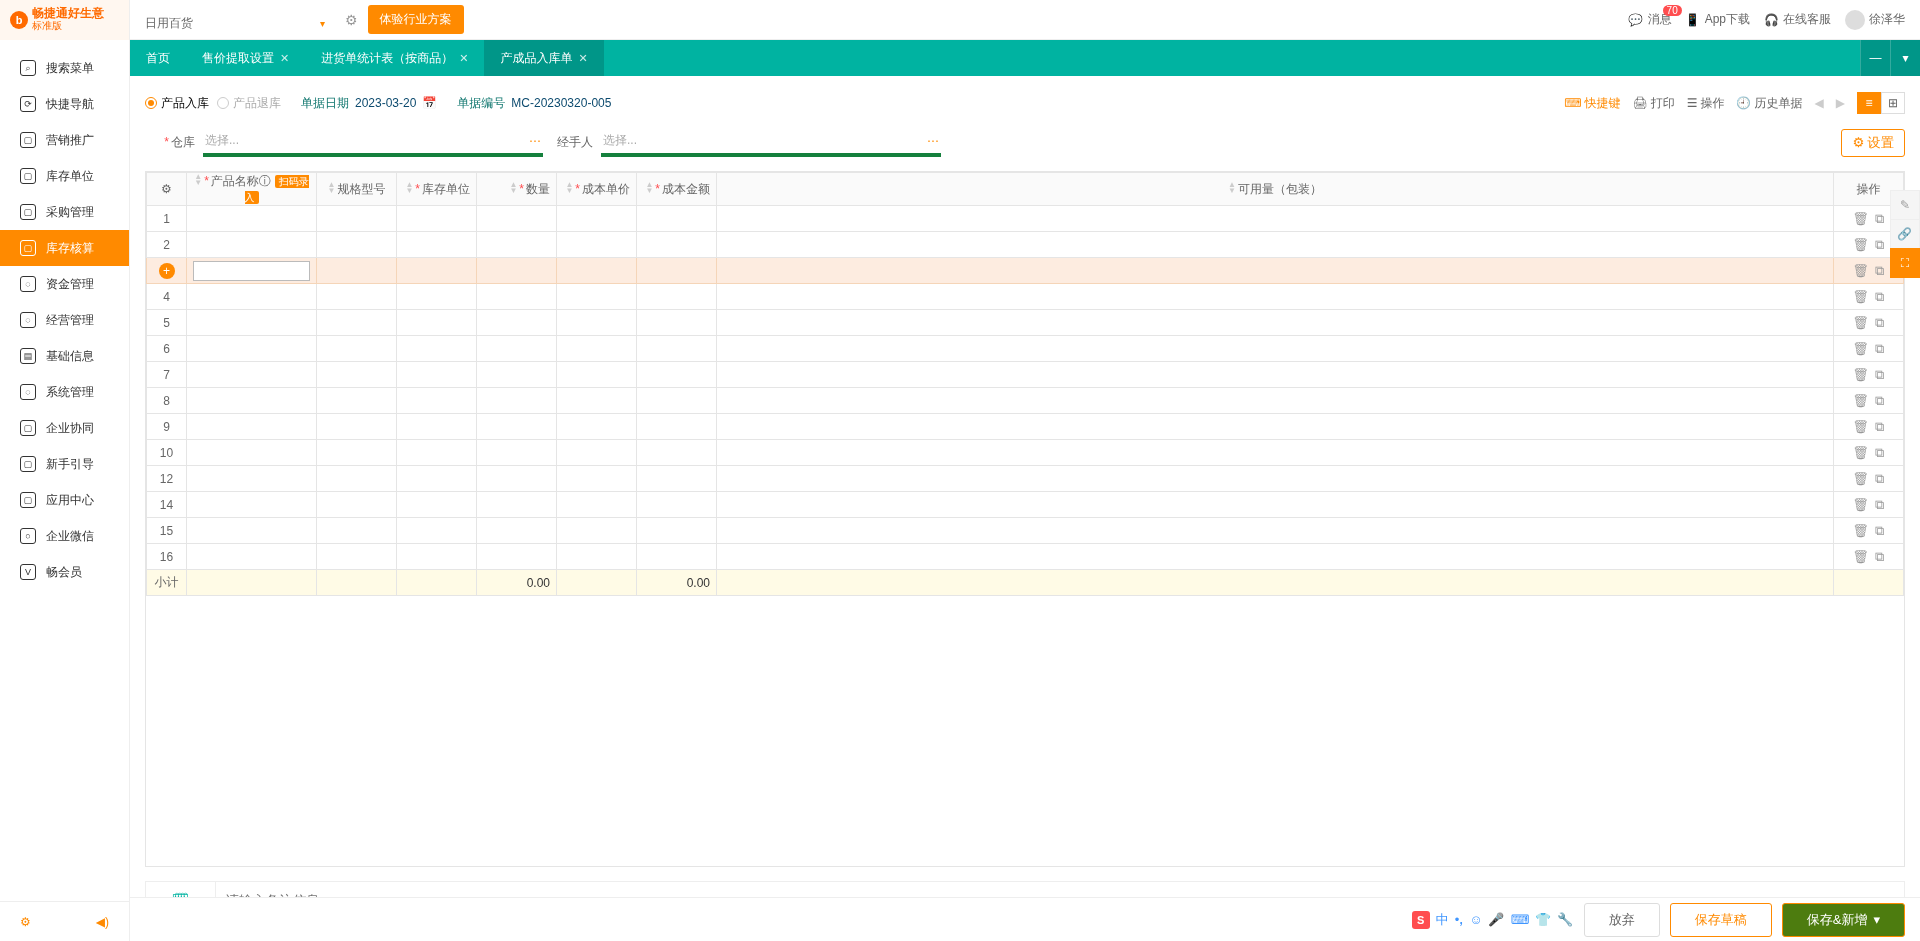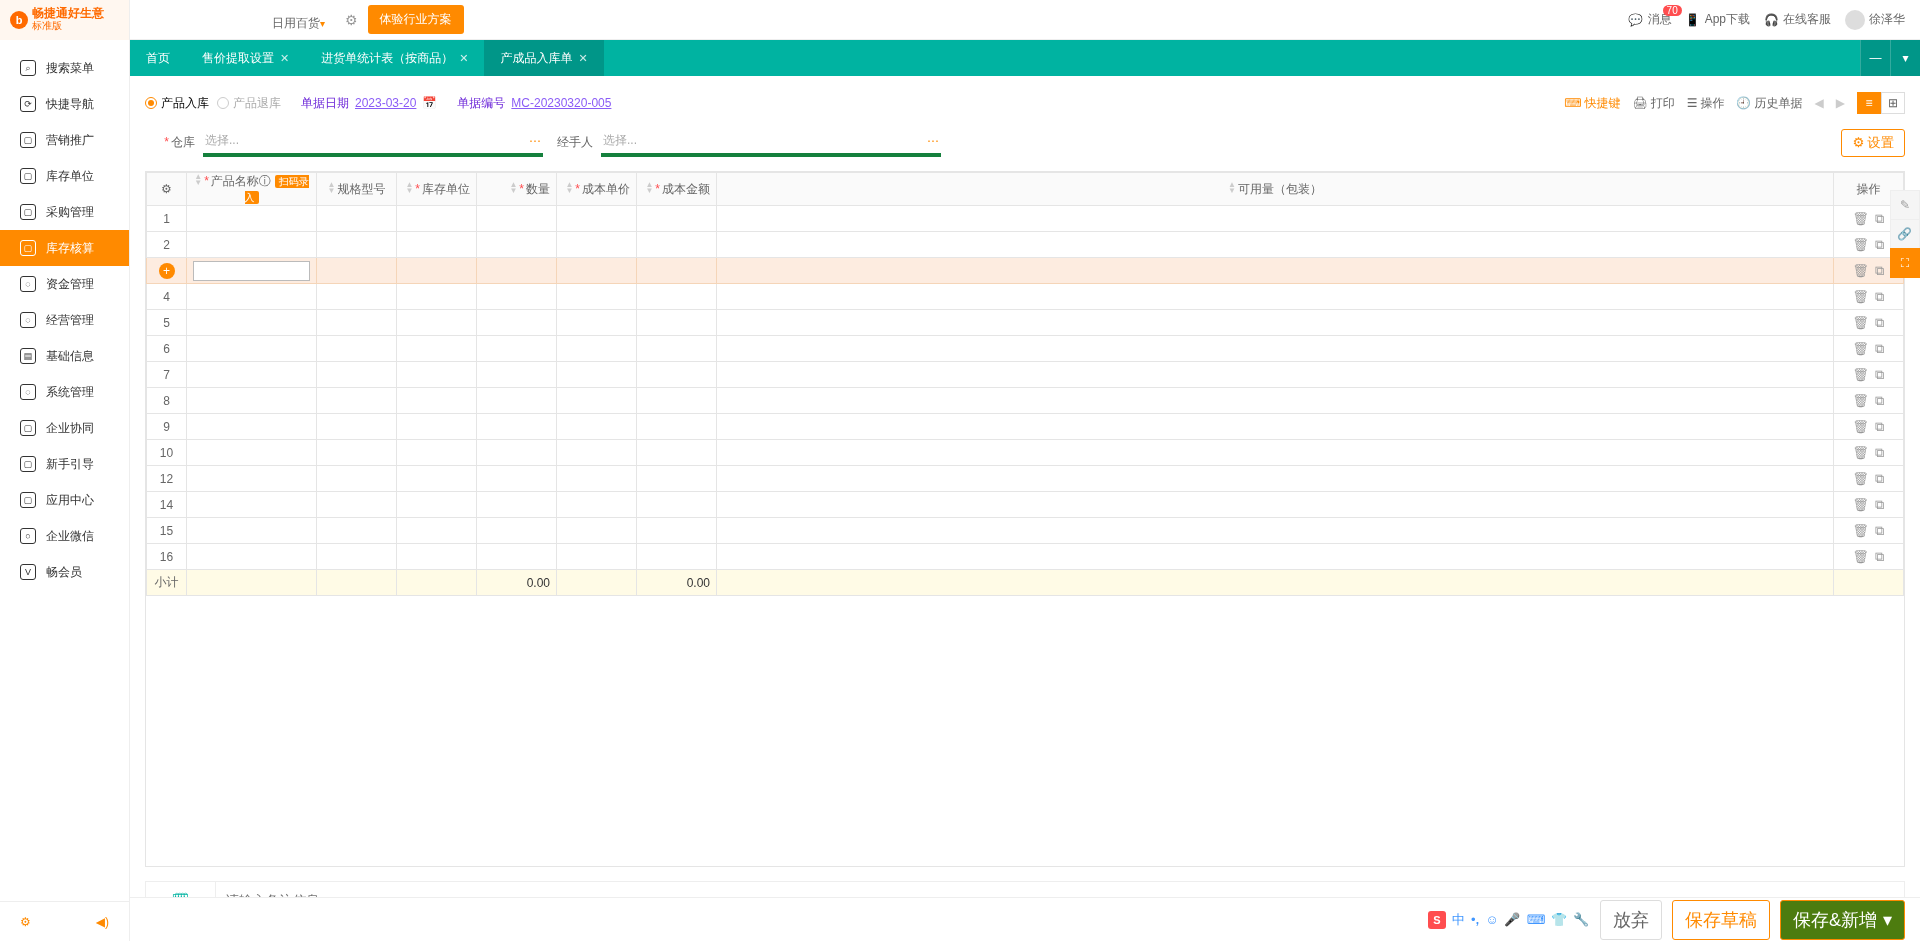--- a/index.html
+++ b/index.html
@@ -16,21 +16,21 @@
 .nav-item { height: 36px; display: flex; align-items: center; padding-left: 20px; cursor: pointer; color: #333; }
 .nav-item.active { background: #ff8a00; color: #fff; }
 .nav-icon { width: 16px; height: 16px; margin-right: 10px; display: inline-flex; align-items: center; justify-content: center; border: 1px solid currentColor; border-radius: 3px; font-size: 9px; }
 .sidebar-bottom { height: 40px; display: flex; align-items: center; justify-content: space-between; padding: 0 20px; color: #ff8a00; border-top: 1px solid #eee; }
 
 
 .main { flex: 1; display: flex; flex-direction: column; position: relative; }
 
 
 .topbar { height: 40px; display: flex; align-items: center; padding: 0 15px; border-bottom: 1px solid #eee; }
-.topbar-select { width: 190px; color: #666; display: flex; align-items: center; justify-content: flex-end; padding-right: 10px; margin-top: 8px; }
+.topbar-select { width: 190px; color: #666; display: flex; align-items: center; justify-content: space-between; padding-right: 10px; margin-top: 8px; }
 .chevron { color: #ff8a00; font-size: 10px; }
 .gear { color: #999; margin: 0 10px; font-size: 14px; }
 .btn-orange { background: #ff8a00; color: #fff; border: none; padding: 6px 12px; border-radius: 3px; cursor: pointer; font-size: 12px; }
 .topbar-right { margin-left: auto; display: flex; align-items: center; gap: 14px; color: #666; }
 .top-link { display: flex; align-items: center; gap: 4px; cursor: pointer; position: relative; }
 .badge { position: absolute; top: -6px; right: -10px; background: #ff4d4f; color: #fff; border-radius: 8px; padding: 0 4px; font-size: 10px; }
 .avatar { width: 20px; height: 20px; background: #ddd; border-radius: 50%; }
 
 
 .tabbar { height: 36px; background: #00b3a1; display: flex; align-items: center; color: #fff; }
@@ -44,22 +44,22 @@
 .form-wrap { flex: 1; padding: 12px 15px 0; display: flex; flex-direction: column; overflow: hidden; }
 .form-header { display: flex; align-items: center; gap: 20px; height: 30px; margin-bottom: 10px; }
 .radio-group { display: flex; gap: 8px; align-items: center; }
 .radio { display: flex; align-items: center; gap: 4px; cursor: pointer; }
 .radio-circle { width: 12px; height: 12px; border: 1px solid #ccc; border-radius: 50%; display: inline-flex; align-items: center; justify-content: center; }
 .radio.active .radio-circle { border-color: #ff8a00; }
 .radio.active .radio-circle::after { content: ''; width: 6px; height: 6px; background: #ff8a00; border-radius: 50%; }
 .radio.active span { color: #000000; }
 .radio.inactive span { color: #aaa; }
 .meta-item { display: flex; align-items: center; gap: 6px; }
-.meta-label { color: #6d28d9; }
-.meta-value { color: #8b5cf6; text-decoration: underline; }
+.meta-label { color: #0f766e; }
+.meta-value { color: #0c4a6e; }
 .date-icon { color: #ff8a00; }
 .header-right { margin-left: auto; display: flex; align-items: center; gap: 12px; color: #666; }
 .hr-link { cursor: pointer; display: flex; align-items: center; gap: 3px; }
 .hr-link.orange { color: #ff8a00; }
 .view-toggle { display: flex; }
 .view-btn { width: 24px; height: 22px; border: 1px solid #ddd; display: flex; align-items: center; justify-content: center; cursor: pointer; }
 .view-btn.active { background: #ff8a00; border-color: #ff8a00; color: #fff; }
 
 
 .form-row { display: flex; margin-bottom: 14px; align-items: center; }
@@ -92,21 +92,21 @@
 
 .remark-area { margin-top: 14px; border: 1px solid #eee; display: flex; height: 60px; }
 .remark-label { width: 70px; display: flex; flex-direction: column; align-items: center; justify-content: center; color: #00b3a1; border-right: 1px solid #eee; gap: 2px; }
 .remark-input { flex: 1; border: none; padding: 10px; color: #aaa; resize: none; }
 
 
 .footer { position: absolute; bottom: 0; left: 0; right: 0; height: 44px; border-top: 1px solid #eee; display: flex; align-items: center; padding: 0 15px; background: #fff; }
 .ime-bar { display: flex; align-items: center; gap: 6px; margin-left: auto; margin-right: 10px; }
 .ime-icon { width: 18px; height: 18px; background: #ff4d4f; border-radius: 3px; color: #fff; display: flex; align-items: center; justify-content: center; font-size: 11px; font-weight: bold; }
 .ime-c { color: #4096ff; font-size: 13px; }
-.btn { padding: 7px 12px; border-radius: 3px; cursor: pointer; font-size: 18px; }
+.btn { padding: 7px 24px; border-radius: 3px; cursor: pointer; font-size: 13px; }
 .btn-default { background: #fff; border: 1px solid #ddd; color: #666; margin-right: 10px; }
 .btn-outline-orange { background: #fff; border: 1px solid #ff8a00; color: #ff8a00; margin-right: 10px; }
 .btn-primary { background: #4d7c0f; border: 1px solid #ff8a00; color: #fff; display: flex; align-items: center; gap: 6px; }
 
 
 .right-rail { position: absolute; right: 0; top: 190px; display: flex; flex-direction: column; }
 .rail-btn { width: 30px; height: 30px; background: #f5f5f5; border: 1px solid #eee; display: flex; align-items: center; justify-content: center; color: #999; cursor: pointer; margin-bottom: -1px; }
 .rail-btn.active { background: #ff8a00; color: #fff; border-color: #ff8a00; }
 </style>
 </head>

